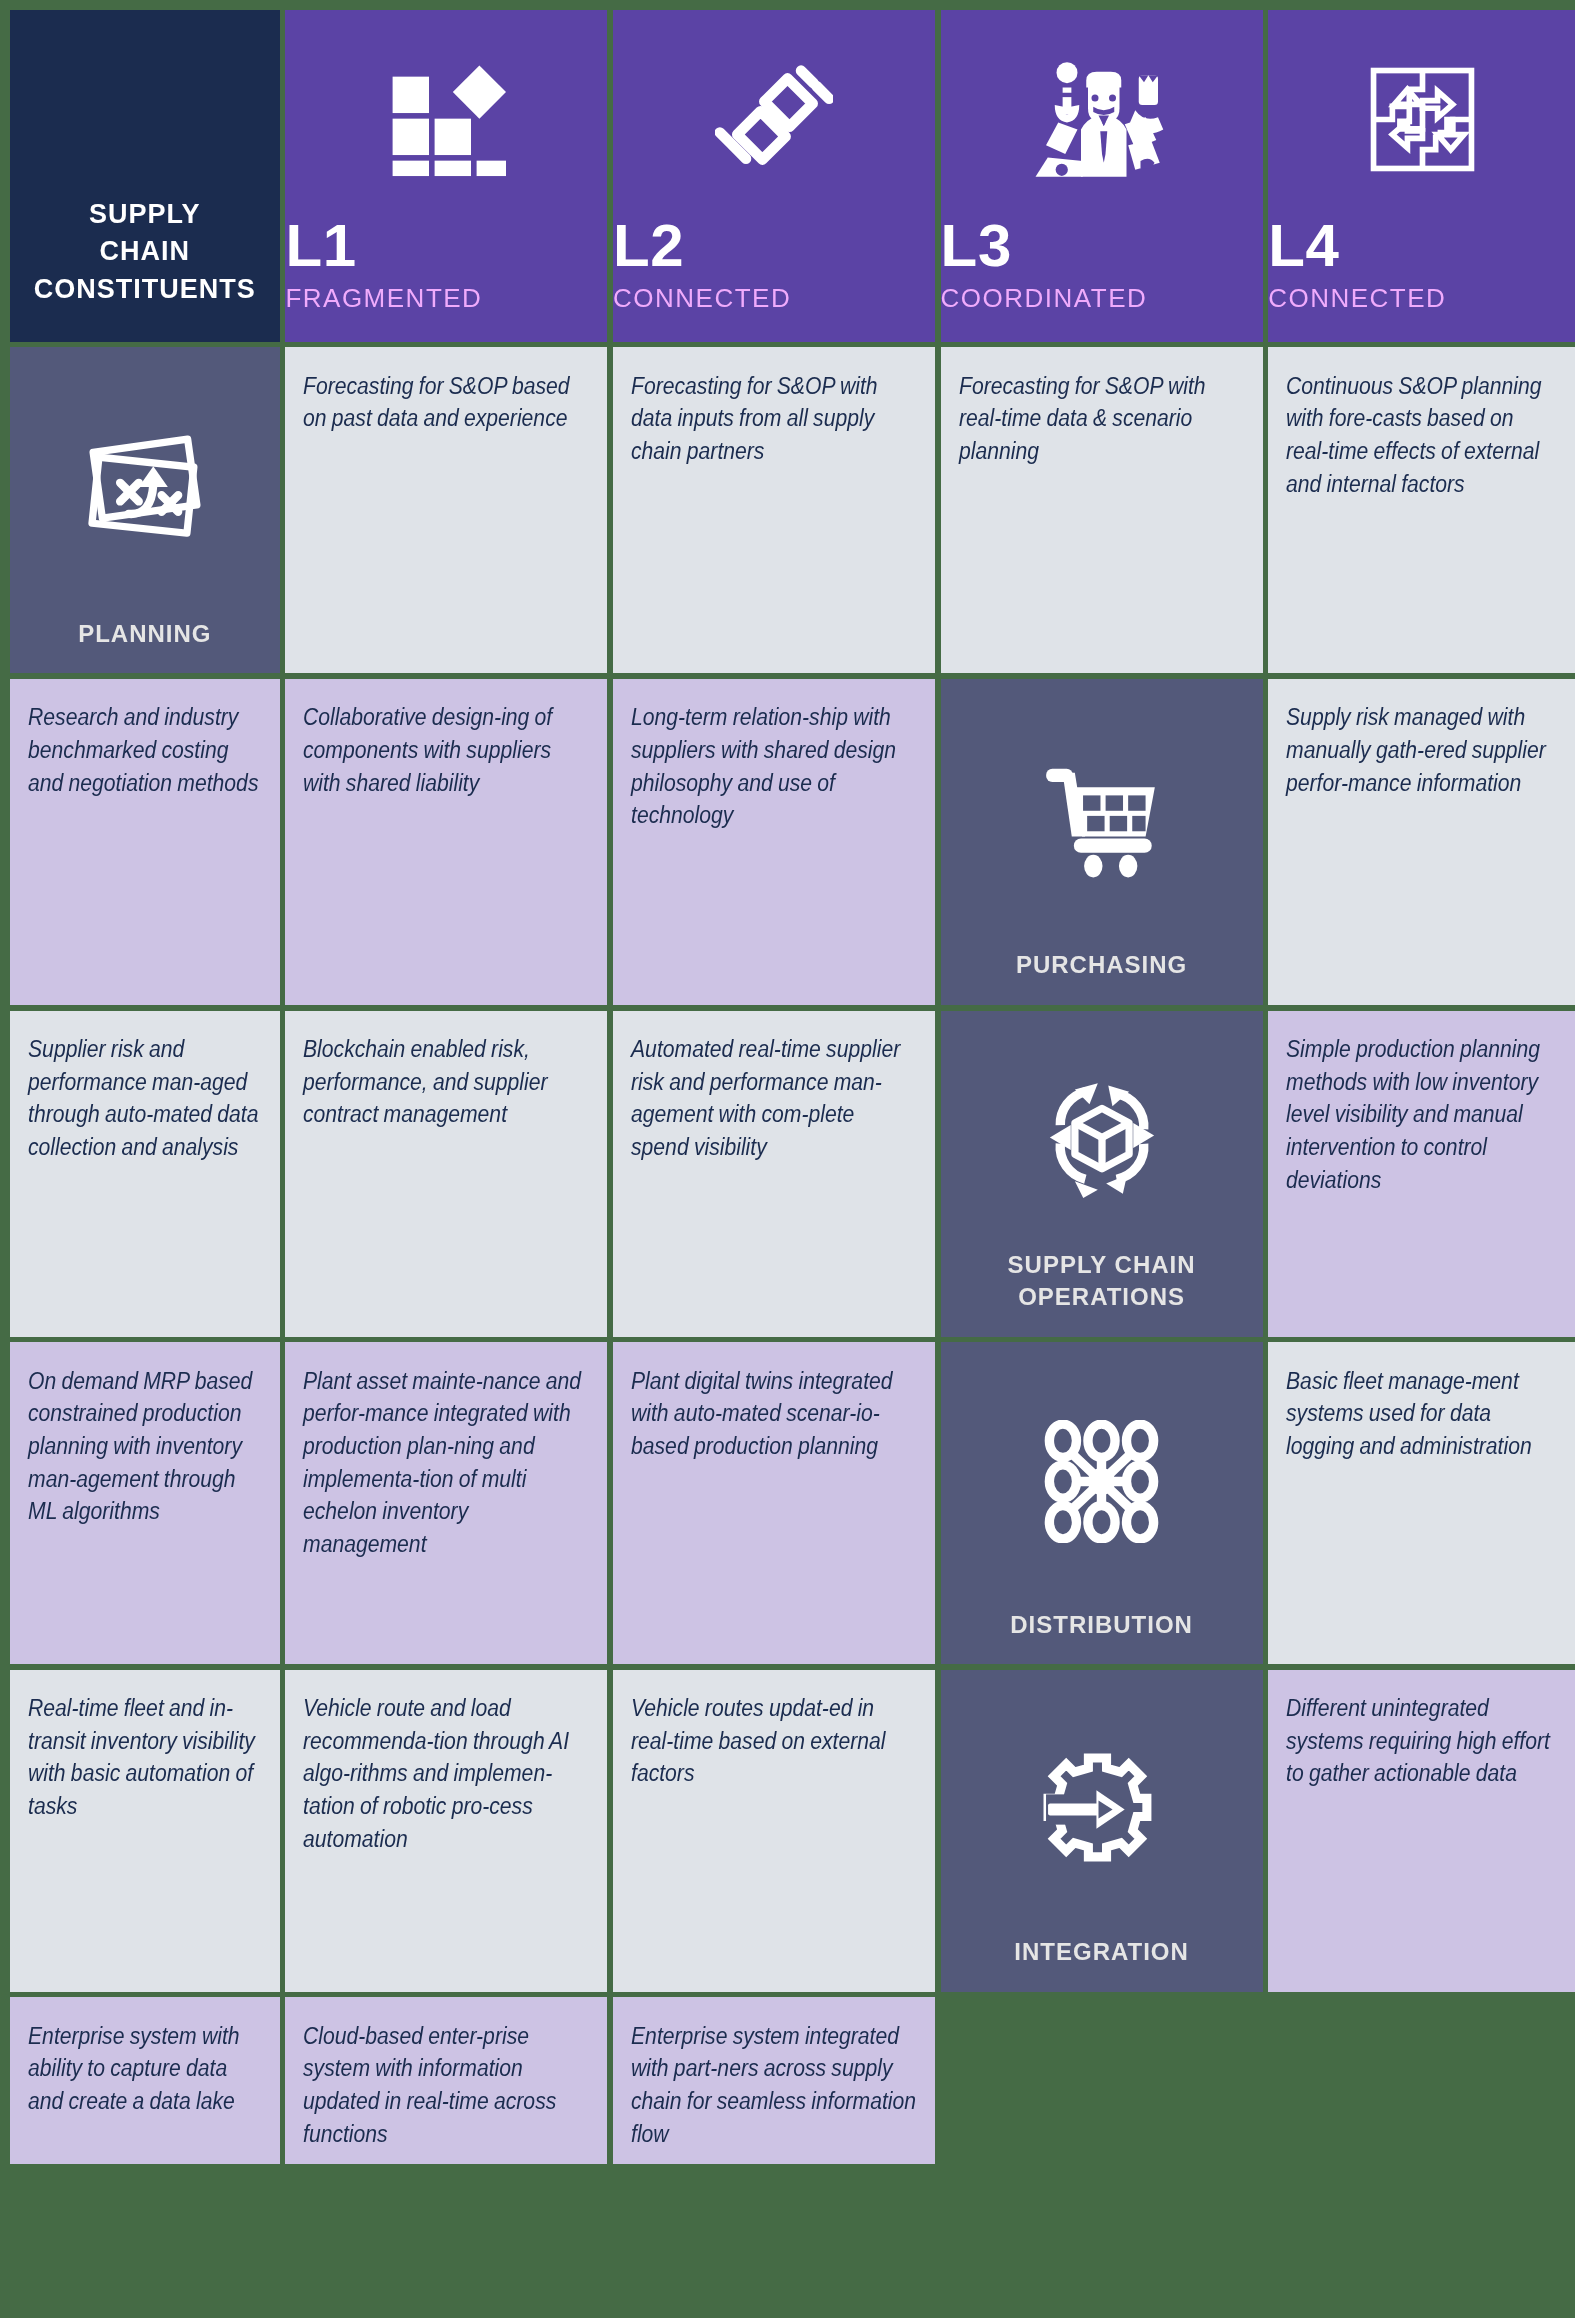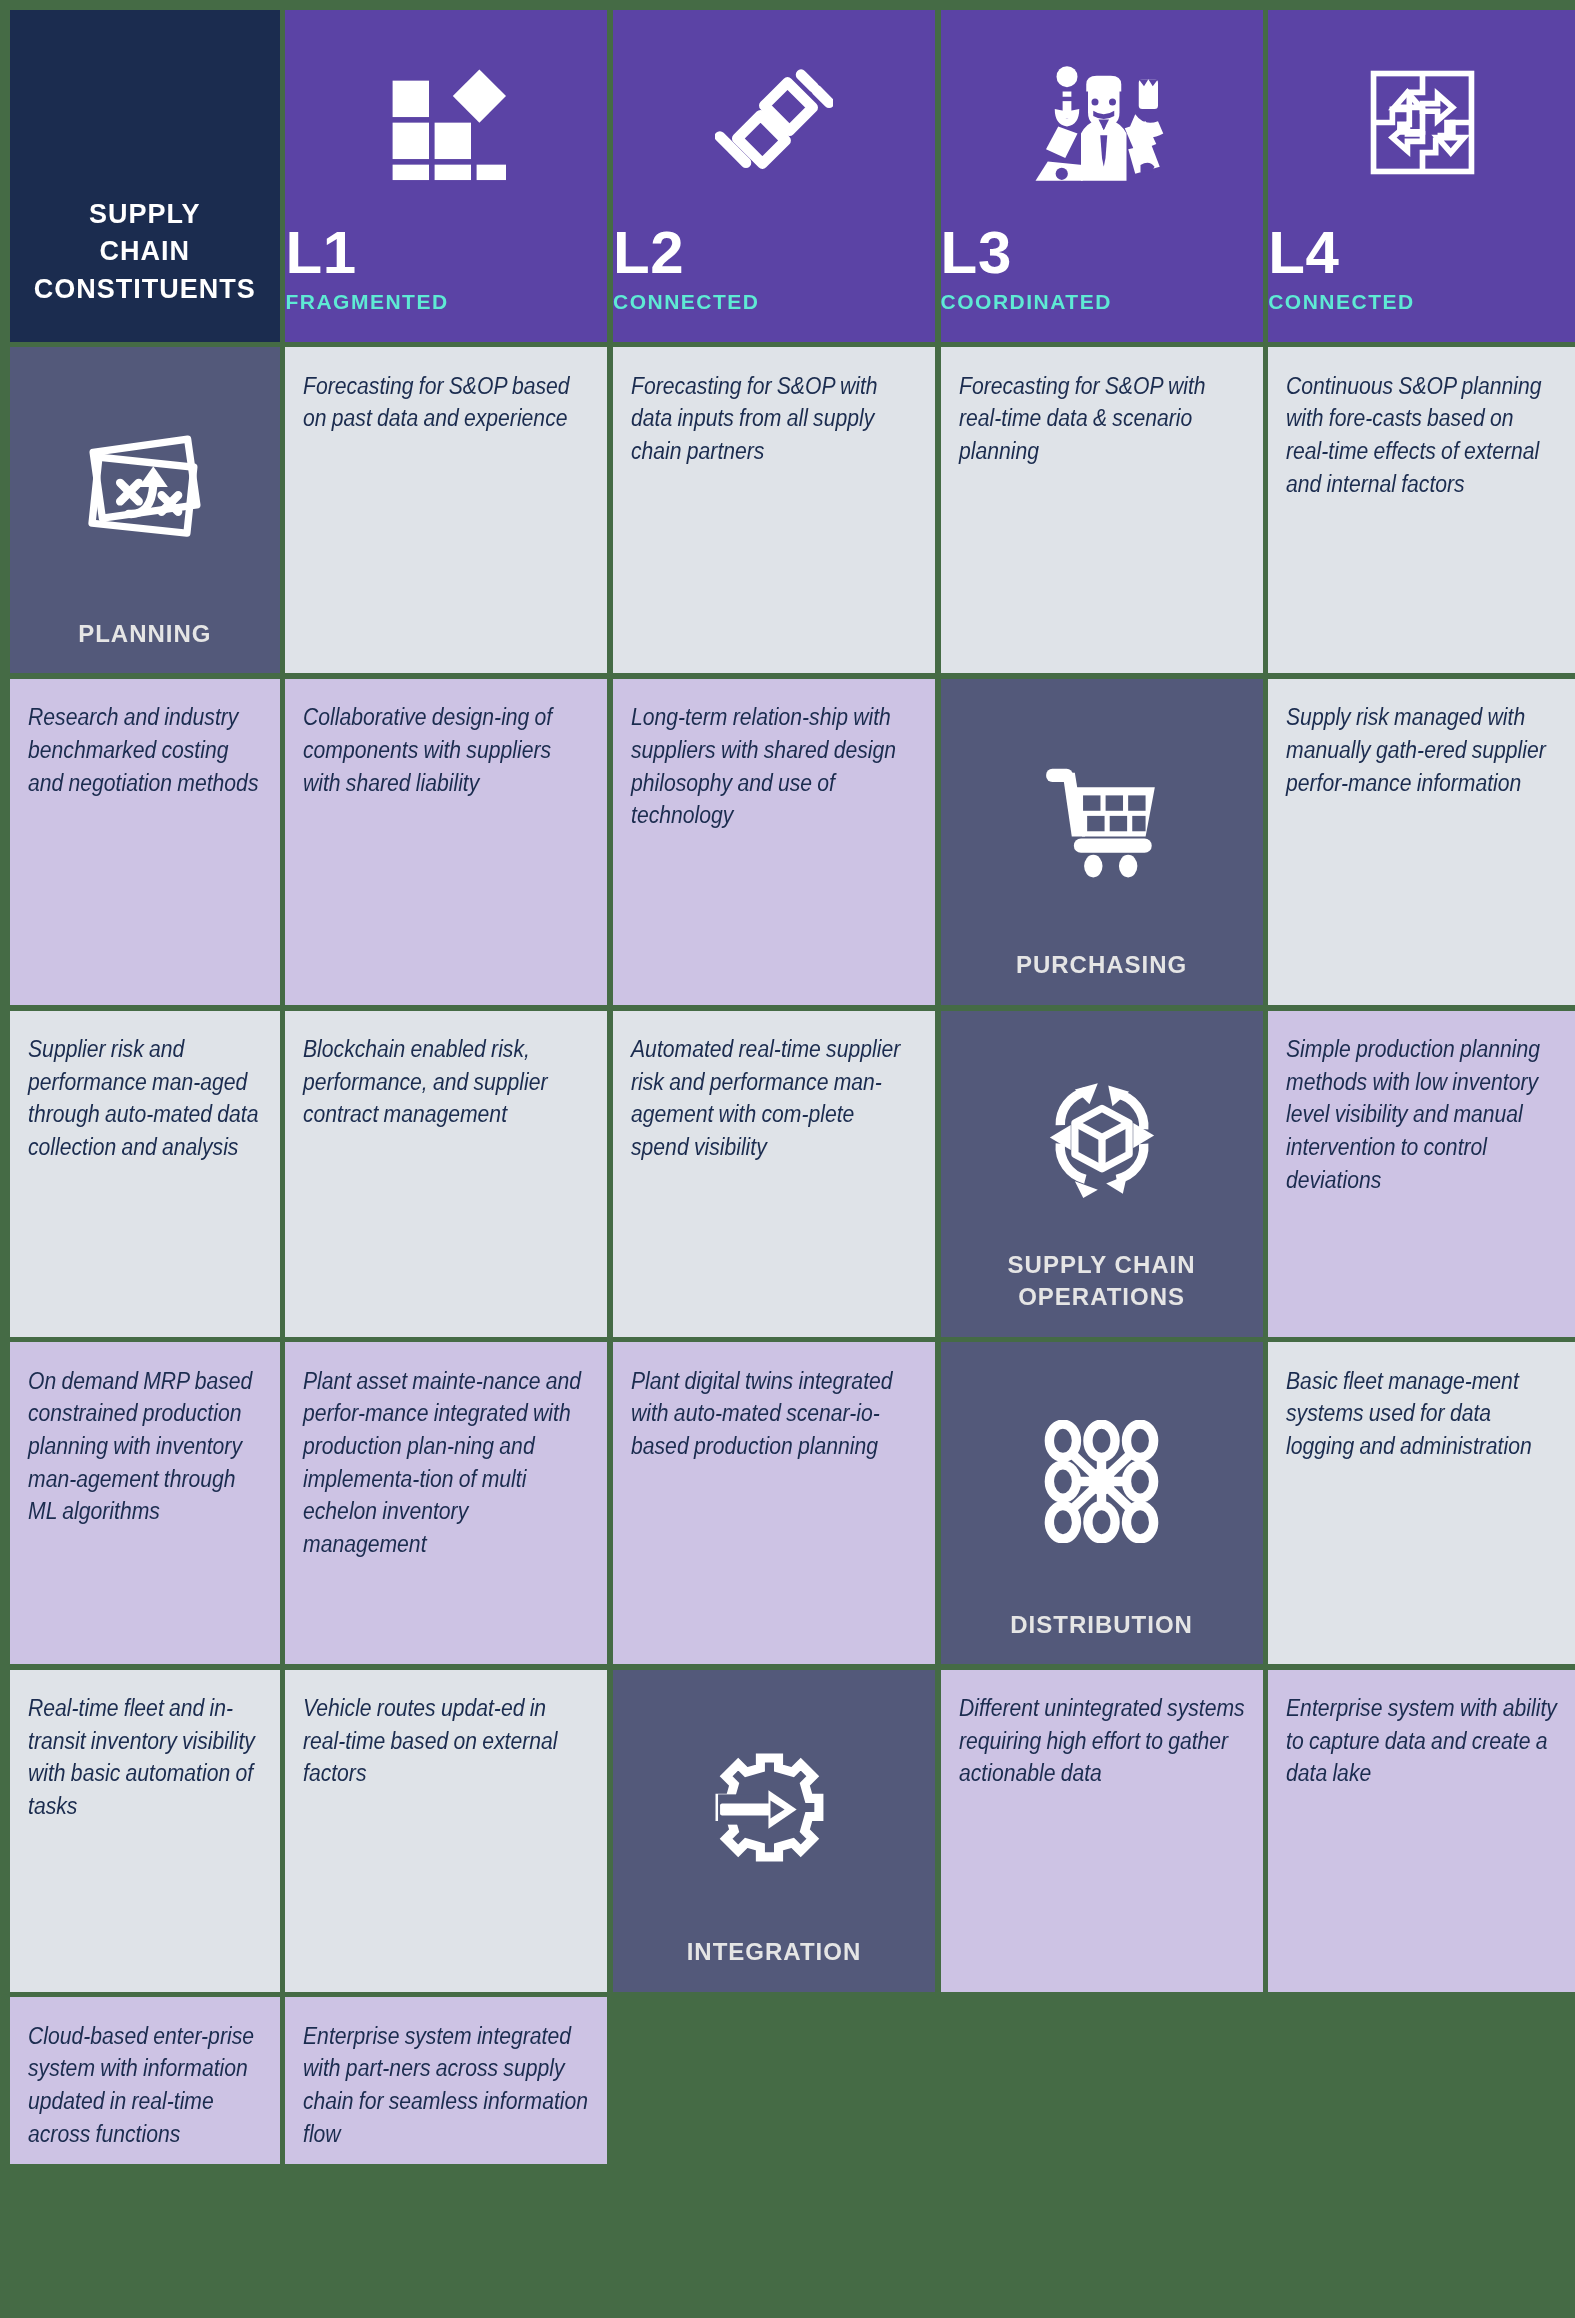--- a/index.html
+++ b/index.html
@@ -59,23 +59,23 @@
   }
   .level-icon svg { display: block; }
   .level-code {
     color: #ffffff;
     font-size: 60px;
     font-weight: bold;
     line-height: 0.95;
     letter-spacing: 0.7px;
   }
   .level-name {
-    color: #5eead4;
-    font-size: 21px;
-    font-weight: bold;
+    color: #f0abfc;
+    font-size: 26px;
+    font-weight: normal;
     letter-spacing: 1.5px;
     margin-top: 8.4px;
     text-align: center;
   }
 
   
   .row-label-cell {
     background: #53597a;
     display: flex;
     flex-direction: column;
@@ -369,20 +369,23 @@
       <div>DISTRIBUTION</div>
     </div>
   </div>
   <div class="cell light">
       <div class="cell-text">Basic fleet manage-ment systems used for data logging and administration</div>
     </div>
   <div class="cell light">
       <div class="cell-text">Real-time fleet and in-transit inventory visibility with basic automation of tasks</div>
     </div>
   <div class="cell light">
+      <div class="cell-text">Vehicle route and load recommenda-tion through AI algo-rithms and implemen-tation of robotic pro-cess automation</div>
+    </div>
+  <div class="cell light">
       <div class="cell-text">Vehicle routes updat-ed in real-time based on external factors</div>
     </div>
 
   <div class="row-label-cell">
     <div class="row-icon">
       <svg width="123" height="119" viewBox="0 0 118 118">
         <g fill="none" stroke="#fff" stroke-width="9" stroke-linejoin="miter">
           <path d="M46 8 h18 v10 l14 4 l8 -8 l12 12 l-8 8 l4 14 h10 v18 h-10 l-4 14 l8 8 l-12 12 l-8 -8 l-14 4 v10 h-18 v-10 l-14 -4 l-8 8 l-12 -12 l8 -8 l-4 -14 h-10 v-18 h10 l4 -14 l-8 -8 l12 -12 l8 8 l14 -4 Z"></path>
         </g>
         <g fill="#53597a">

